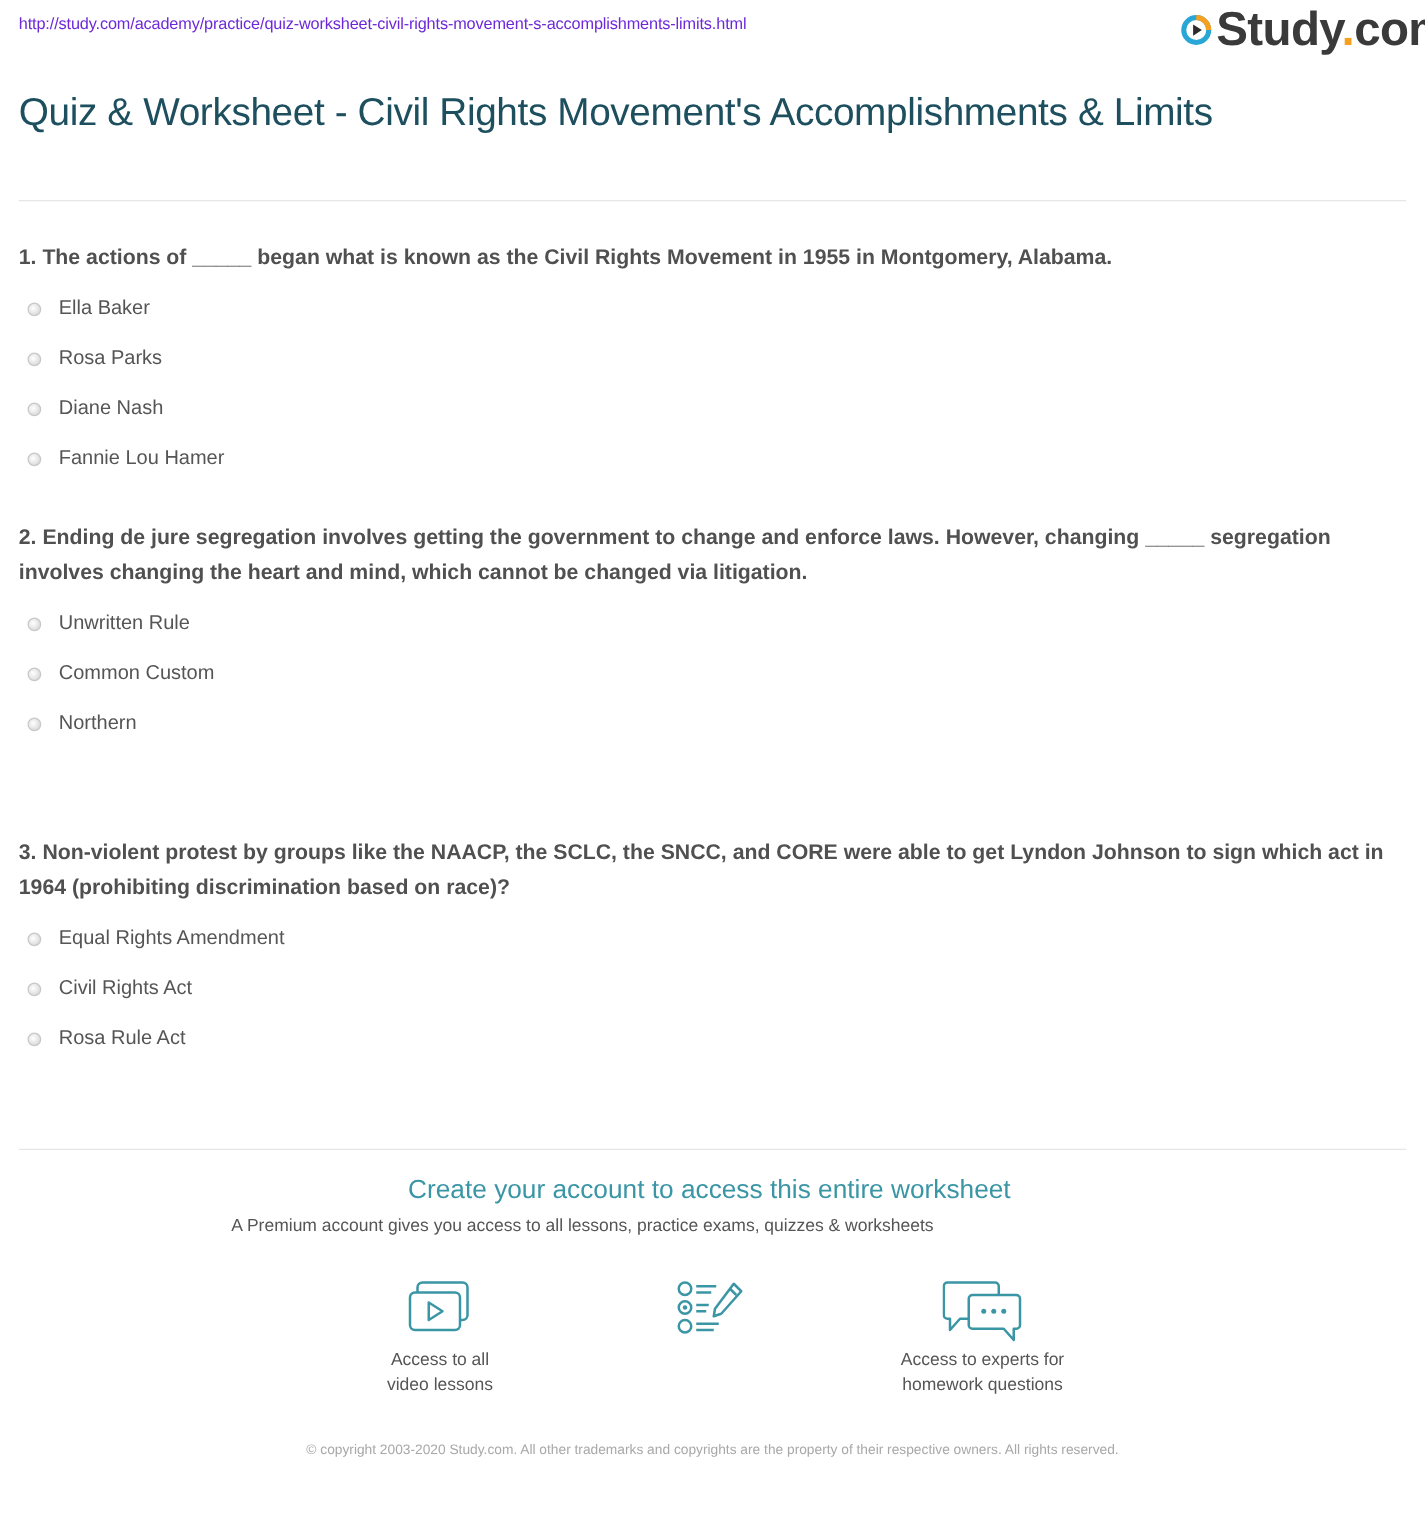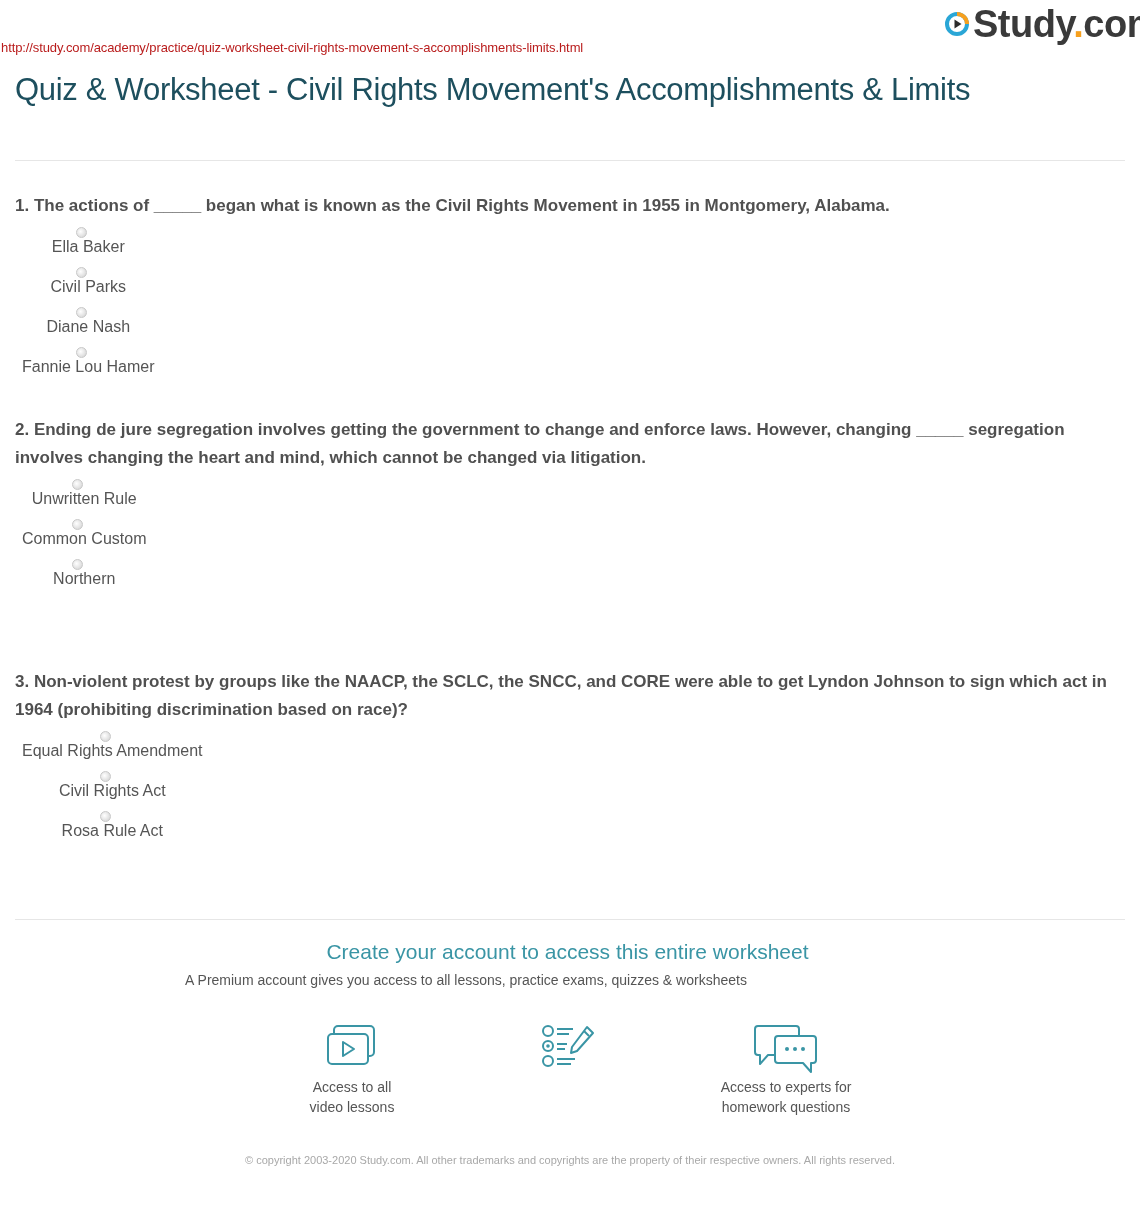--- a/index.html
+++ b/index.html
@@ -2,23 +2,23 @@
 <html><head>
   <meta charset="utf-8">
   <style>
     html, body { margin: 0; padding: 0; background: #ffffff; }
     body {
       width: 1140px; height: 1216px; position: relative; overflow: hidden;
       font-family: "DejaVu Sans", "Liberation Sans", sans-serif;
       color: #4a4a4a;
     }
     .url {
-      position: absolute; left: 1px; top: 11px;
+      position: absolute; left: 15px; top: 11px;
       font-family: "Liberation Sans", sans-serif;
-      font-size: 13px; color: #b91c1c; letter-spacing: -0.1px; margin-top: 29px;
+      font-size: 13px; color: #6d28d9; letter-spacing: -0.1px;
     }
     .logo {
       position: absolute; left: 944px; top: 8px; height: 32px;
       display: flex; align-items: center;
     }
     .logo svg { display: block; }
     .logo-text {
       font-family: "Liberation Sans", sans-serif; font-weight: bold;
       font-size: 38px; color: #3a3a3a; margin-left: 3px; letter-spacing: -0.5px;
     }
@@ -31,21 +31,21 @@
     }
     .hr { position: absolute; left: 15px; right: 15px; height: 1px; background: #e6e6e6; }
     .question {
       position: absolute; left: 15px; width: 1110px;
       font-family: "Liberation Sans", sans-serif; font-weight: bold;
       font-size: 17px; line-height: 28px; color: #505050; margin: 0;
     }
     .options { position: absolute; left: 22px; margin: 0; padding: 0; list-style: none; }
     .option {
       height: 40px; display: flex; align-items: center;
-      font-family: "Liberation Sans", sans-serif; font-size: 16px; color: #555; flex-direction: column;
+      font-family: "Liberation Sans", sans-serif; font-size: 16px; color: #555;
     }
     .radio {
       width: 9px; height: 9px; border-radius: 50%;
       background: radial-gradient(circle at 40% 40%, #ffffff 0%, #e2e2e2 60%, #cfcfcf 100%);
       border: 1px solid #c8c8c8; margin-right: 14px; box-sizing: content-box;
     }
     .cta-title {
       position: absolute; left: 0; width: 1135px; top: 940px; text-align: center;
       font-family: "Liberation Sans", sans-serif; font-size: 21px; color: #3a95a5;
     }
@@ -87,21 +87,21 @@
 <div class="hr" style="top:160px;"></div>
 
 <p class="question" style="top:192px;">1. The actions of _____ began what is known as the Civil Rights Movement in 1955 in Montgomery, Alabama.</p>
 <ul class="options" style="top:227px;">
   <li class="option">
       <span class="radio"></span>
       <span>Ella Baker</span>
     </li>
   <li class="option">
       <span class="radio"></span>
-      <span>Civil Parks</span>
+      <span>Rosa Parks</span>
     </li>
   <li class="option">
       <span class="radio"></span>
       <span>Diane Nash</span>
     </li>
   <li class="option">
       <span class="radio"></span>
       <span>Fannie Lou Hamer</span>
     </li>
 </ul>

